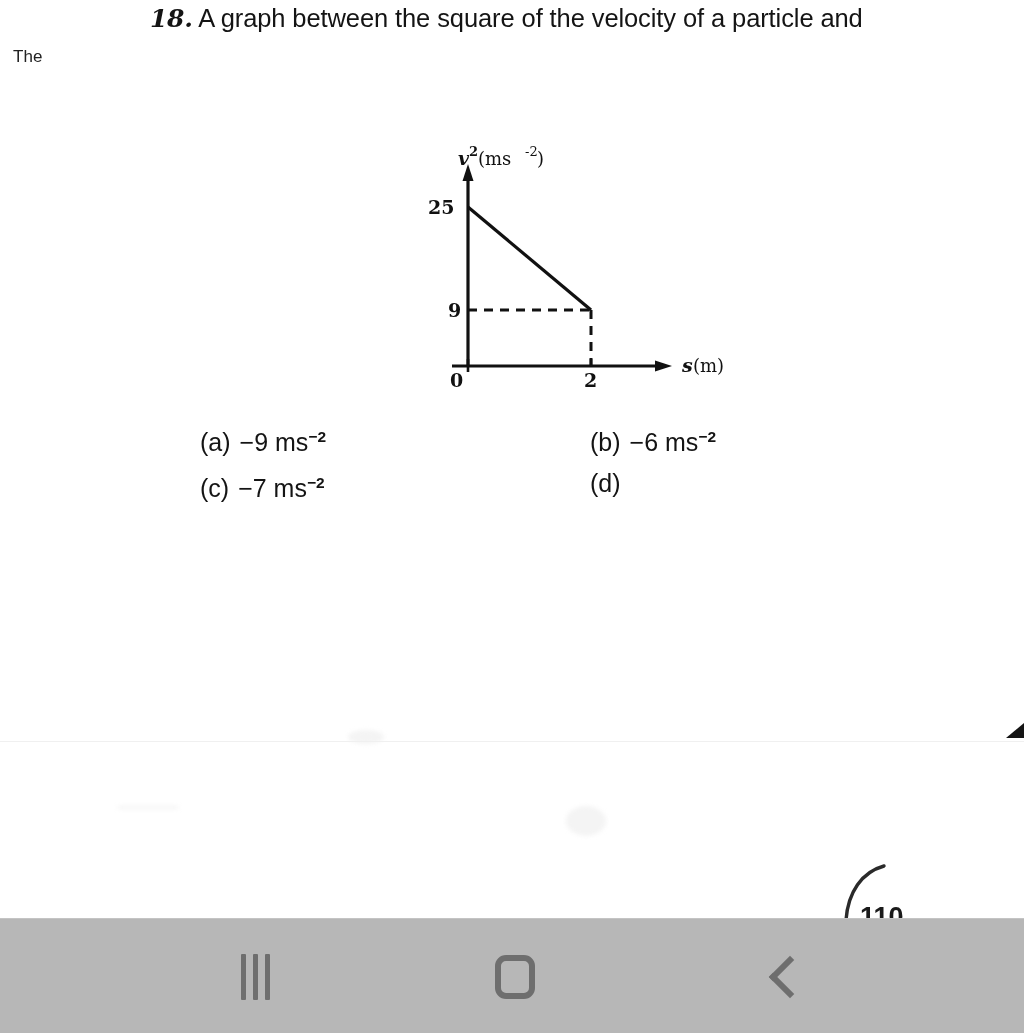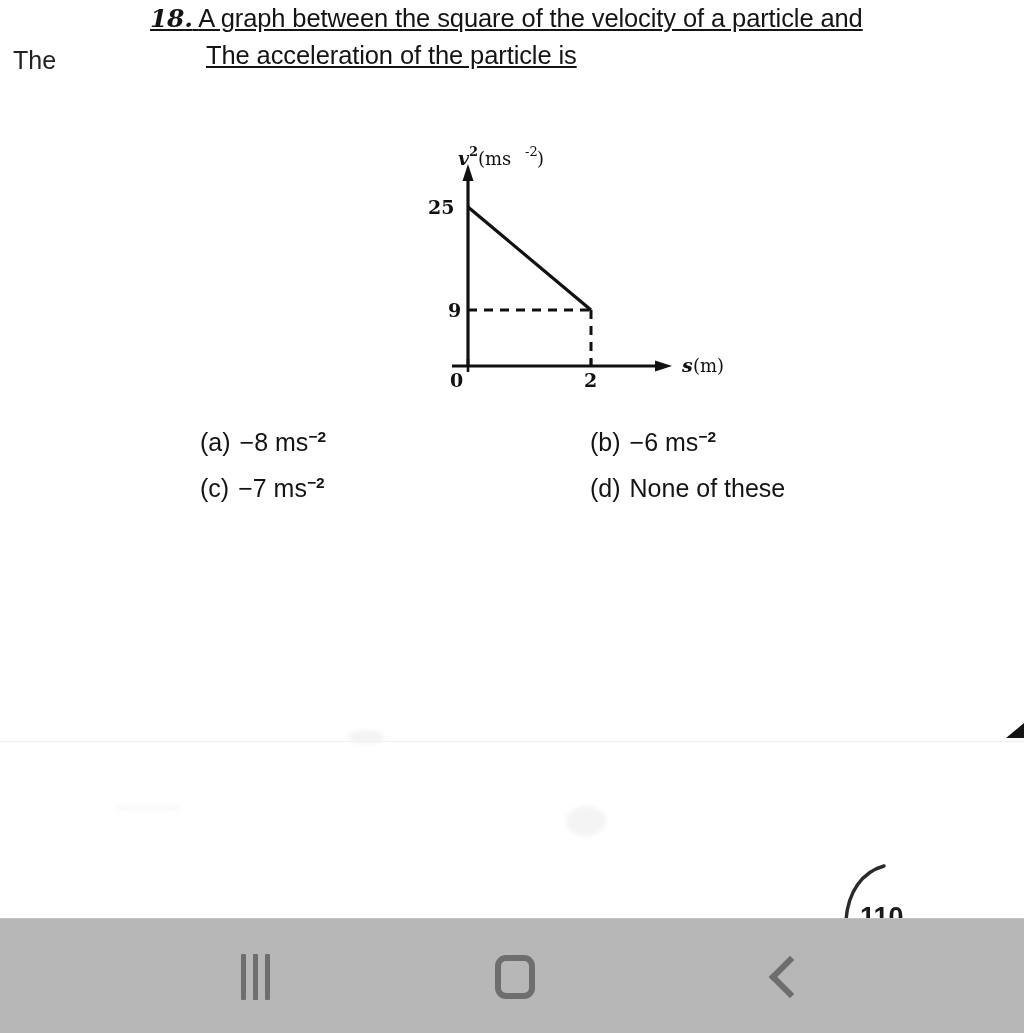--- a/index.html
+++ b/index.html
@@ -42,40 +42,39 @@
     width: 0; height: 0;
     border-left: 18px solid transparent;
     border-bottom: 15px solid #141414;
   }
 
   
   #margin-note {
     position: absolute;
     left: 13px;
     top: 48px;
-    font-size: 25px;
+    font-size: 17px;
     line-height: 1;
     color: #222;
     letter-spacing: .1px;
   }
 
   
   #question-block {
     position: absolute;
     left: 150px;
     top: 0px;
     width: 850px;
   }
   .q-line {
     font-size: 25.5px;
     line-height: 37px;
     color: #141414;
     white-space: nowrap;
     letter-spacing: -0.1px;
-    text-decoration: underline;
   }
   #question-number {
     font-family: "DejaVu Serif", serif;
     font-weight: bold;
     font-style: italic;
     font-size: 25px;
     letter-spacing: -0.3px;
   }
   .q-indent { padding-left: 56px; }
   .ital { font-style: italic; }
@@ -246,21 +245,20 @@
   <div id="page-fold-line"></div>
   <div id="page-corner-mark"></div>
 
   <div id="margin-note">The</div>
 
   <div id="question-block">
     <div class="q-line">
       <span id="question-number">18.</span>
       <span>A graph between the square of the velocity of a particle and</span>
     </div>
-    <div class="q-line q-indent">The acceleration of the particle is</div>
   </div>
 
   <div id="figure">
     <svg width="360" height="255" viewBox="0 0 360 255">
 
       <line x1="58" y1="38" x2="58" y2="226" stroke="#111" stroke-width="3.2"></line>
       <polygon points="58,24 52.5,41 63.5,41" fill="#111"></polygon>
 
       <line x1="42" y1="226" x2="248" y2="226" stroke="#111" stroke-width="3.2"></line>
       <polygon points="262,226 245,220.5 245,231.5" fill="#111"></polygon>
@@ -287,35 +285,34 @@
       <text class="fig-label" x="38" y="177">9</text>
       <text class="fig-label" x="40" y="247">0</text>
       <text class="fig-label" x="174" y="247">2</text>
     </svg>
   </div>
 
   <div id="options">
     <div class="option-row">
       <div class="option-cell left">
         <span class="opt-tag">(a)</span>
-        <span class="opt-val"><span>−8 ms</span><sup>−2</sup></span>
+        <span class="opt-val"><span>−9 ms</span><sup>−2</sup></span>
       </div>
       <div class="option-cell right">
         <span class="opt-tag">(b)</span>
         <span class="opt-val"><span>−6 ms</span><sup>−2</sup></span>
       </div>
     </div>
     <div class="option-row">
       <div class="option-cell left">
         <span class="opt-tag">(c)</span>
         <span class="opt-val"><span>−7 ms</span><sup>−2</sup></span>
       </div>
       <div class="option-cell right">
         <span class="opt-tag">(d)</span>
-        <span class="opt-val"><span>None of these</span><sup></sup></span>
       </div>
     </div>
   </div>
 
   <div id="bottom-arc">
     <svg width="70" height="60" viewBox="0 0 70 60">
       <path d="M44 4 C 22 10, 8 30, 6 58" stroke="#2a2a2a" stroke-width="3.4" fill="none" stroke-linecap="round"></path>
     </svg>
   </div>
   <div id="bottom-digits">110</div>

